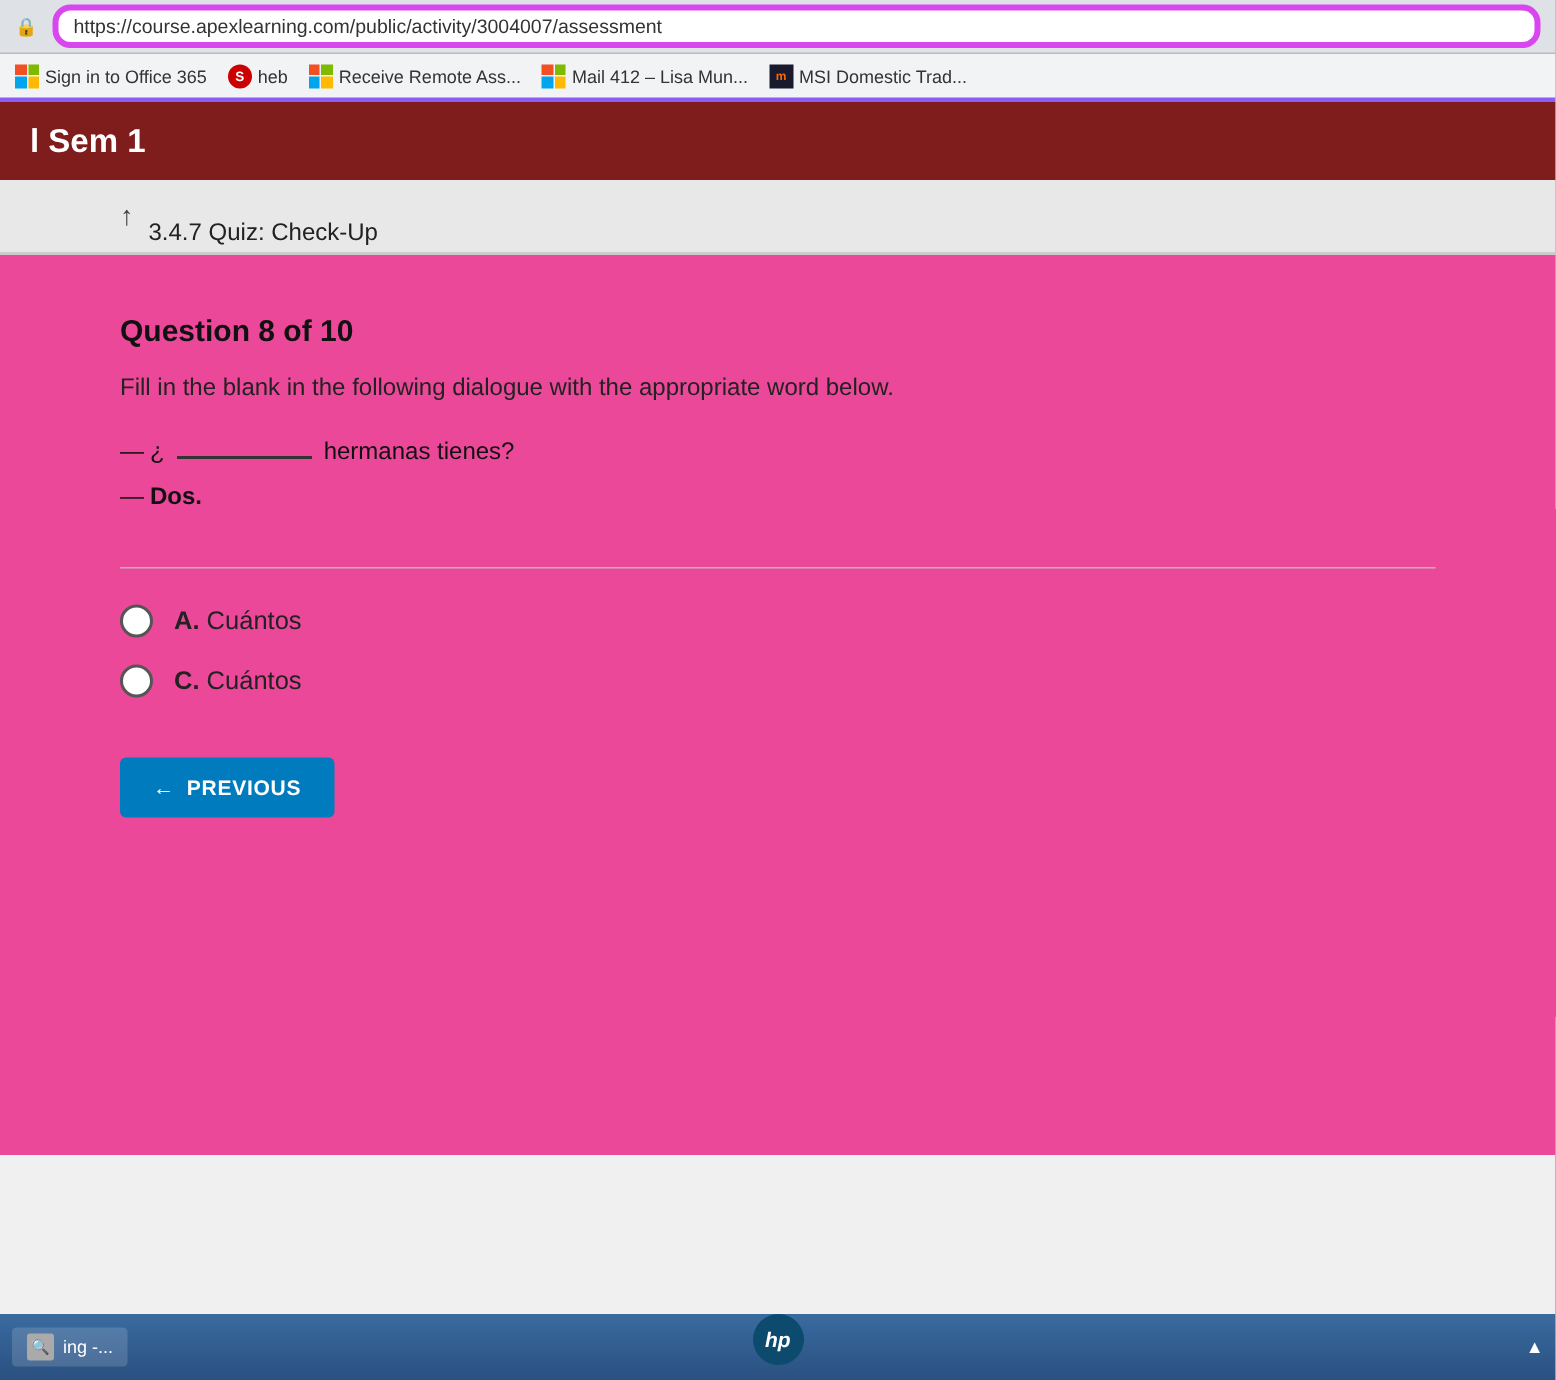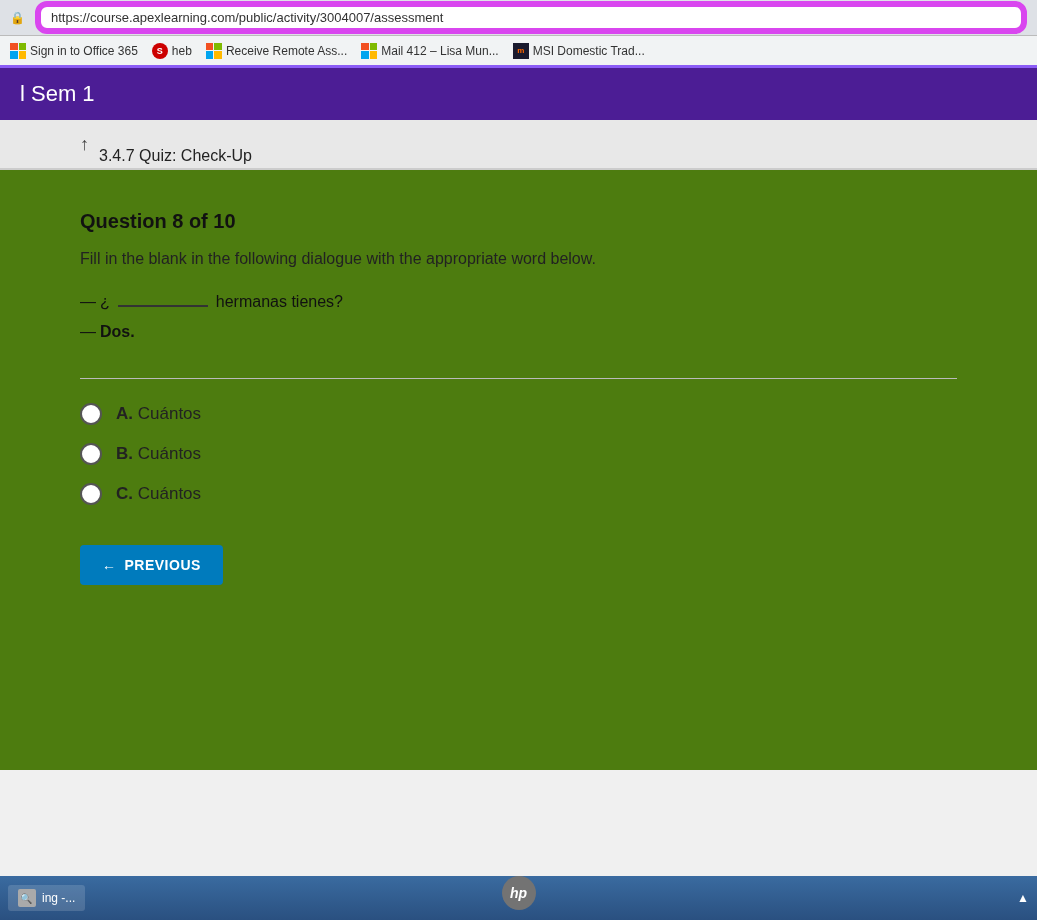--- a/index.html
+++ b/index.html
@@ -10,21 +10,21 @@
       background: #dee1e6;
       padding: 6px 10px;
       display: flex;
       align-items: center;
       gap: 10px;
       border-bottom: 1px solid #bbb;
       height: 36px;
     }
     .url-bar {
       background: white;
-      border: 6px solid #d946ef;
+      border: 4px solid #d946ef;
       border-radius: 12px;
       padding: 3px 10px;
       font-size: 13px;
       color: #333;
       flex: 1;
       display: flex;
       align-items: center;
       gap: 6px;
     }
     .lock-icon { color: #555; font-size: 12px; }
@@ -77,25 +77,25 @@
     .bm-icon-mail span:nth-child(4) { background: #ffb900; }
     .bm-icon-msi {
       width: 16px; height: 16px;
       background: #1a1a2e;
       display: flex; align-items: center; justify-content: center;
       color: #ff6600; font-size: 8px; font-weight: bold;
     }
 
     
     .app-header {
-      background: #4c1d95;
+      background: #7f1d1d;
       color: white;
       padding: 10px 20px;
       font-size: 22px;
-      font-weight: normal;
+      font-weight: bold;
       height: 52px;
       display: flex;
       align-items: center;
     }
 
     
     .quiz-header {
       background: #e8e8e8;
       padding: 12px 80px;
       border-bottom: 2px solid #ccc;
@@ -110,21 +110,21 @@
     }
     .quiz-header-text {
       font-size: 16px;
       font-weight: normal;
       color: #222;
       margin-top: 24px;
     }
 
     
     .main-content {
-      background: #4d7c0f;
+      background: #ec4899;
       padding: 40px 80px;
       min-height: 600px;
     }
 
     .question-number {
       font-size: 20px;
       font-weight: bold;
       color: #111;
       margin-bottom: 14px;
     }
@@ -246,21 +246,21 @@
       color: white;
       font-size: 12px;
     }
     .hp-logo {
       position: absolute;
       bottom: 10px;
       left: 50%;
       transform: translateX(-50%);
       width: 34px;
       height: 34px;
-      background: #737373;
+      background: #0c4a6e;
       border-radius: 50%;
       display: flex;
       align-items: center;
       justify-content: center;
       color: white;
       font-size: 14px;
       font-style: italic;
       font-weight: bold;
     }
   </style>
@@ -350,26 +350,20 @@
   <ul class="options-list">
     <li class="option-item">
       <div class="radio-circle"></div>
       <span class="option-label">
         <span class="option-letter">A.</span>&nbsp;<span>Cuántos</span>
       </span>
     </li>
     <li class="option-item">
       <div class="radio-circle"></div>
       <span class="option-label">
-        <span class="option-letter">B.</span>&nbsp;<span>Cuántos</span>
-      </span>
-    </li>
-    <li class="option-item">
-      <div class="radio-circle"></div>
-      <span class="option-label">
         <span class="option-letter">C.</span>&nbsp;<span>Cuántos</span>
       </span>
     </li>
   </ul>
 
   <button class="btn-previous">
     <span>←</span>
     <span>PREVIOUS</span>
   </button>
 

